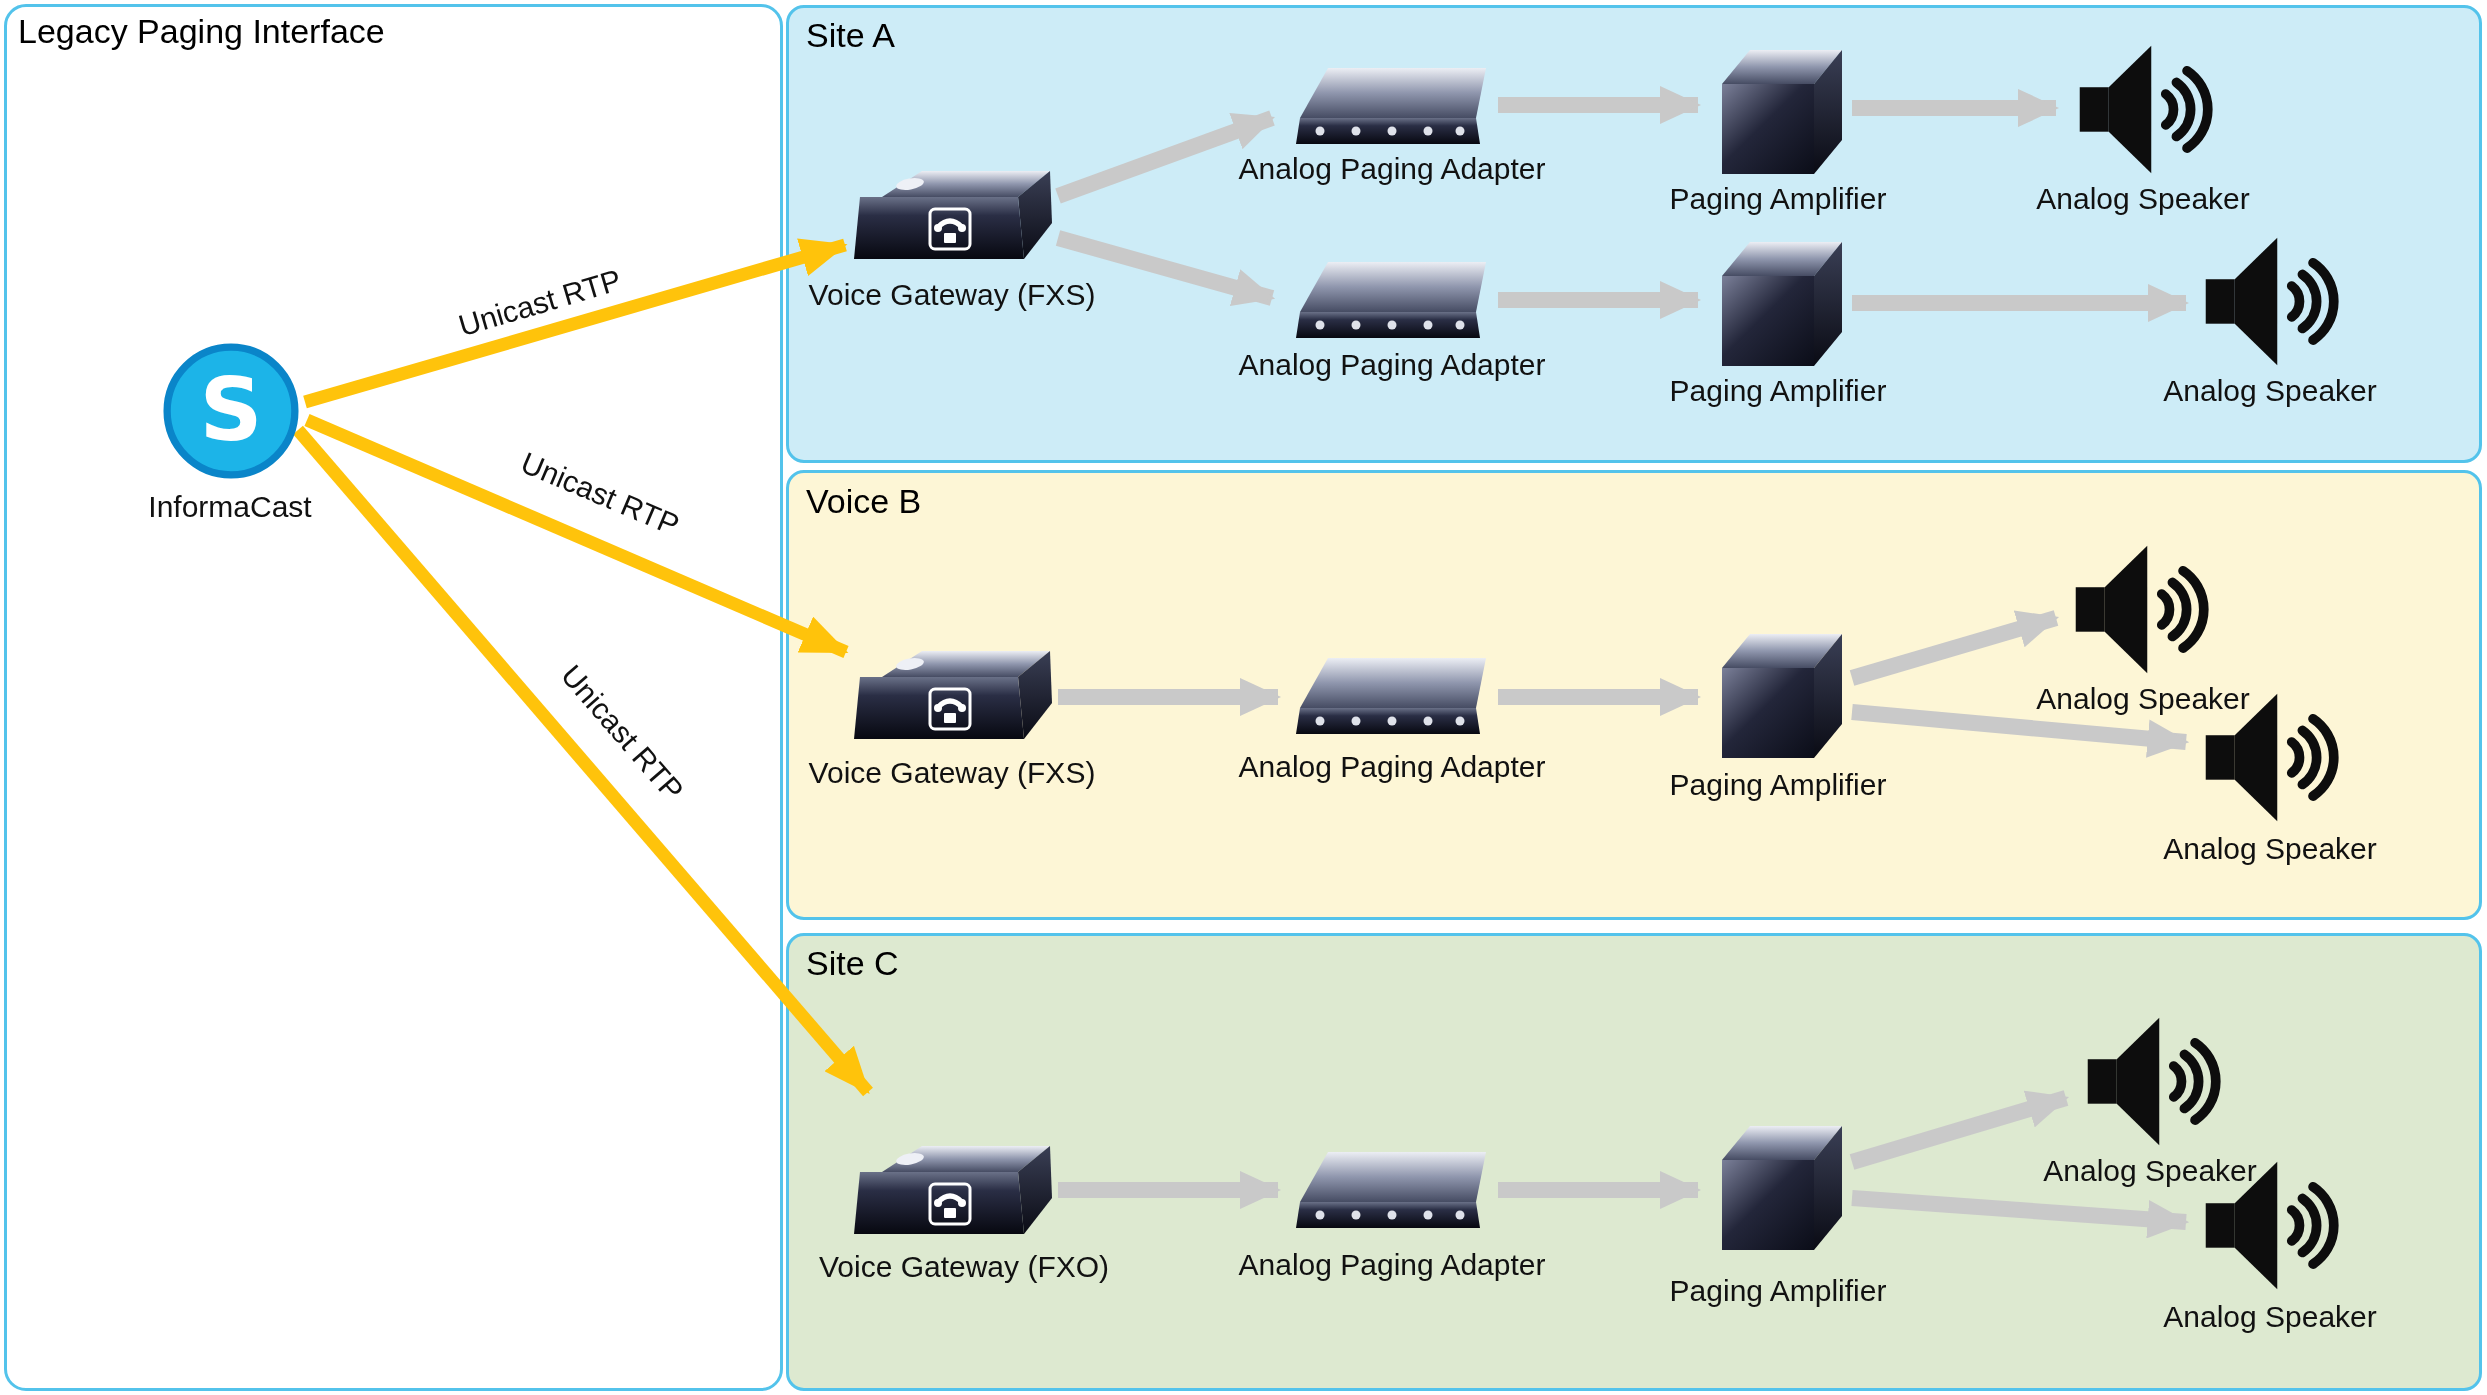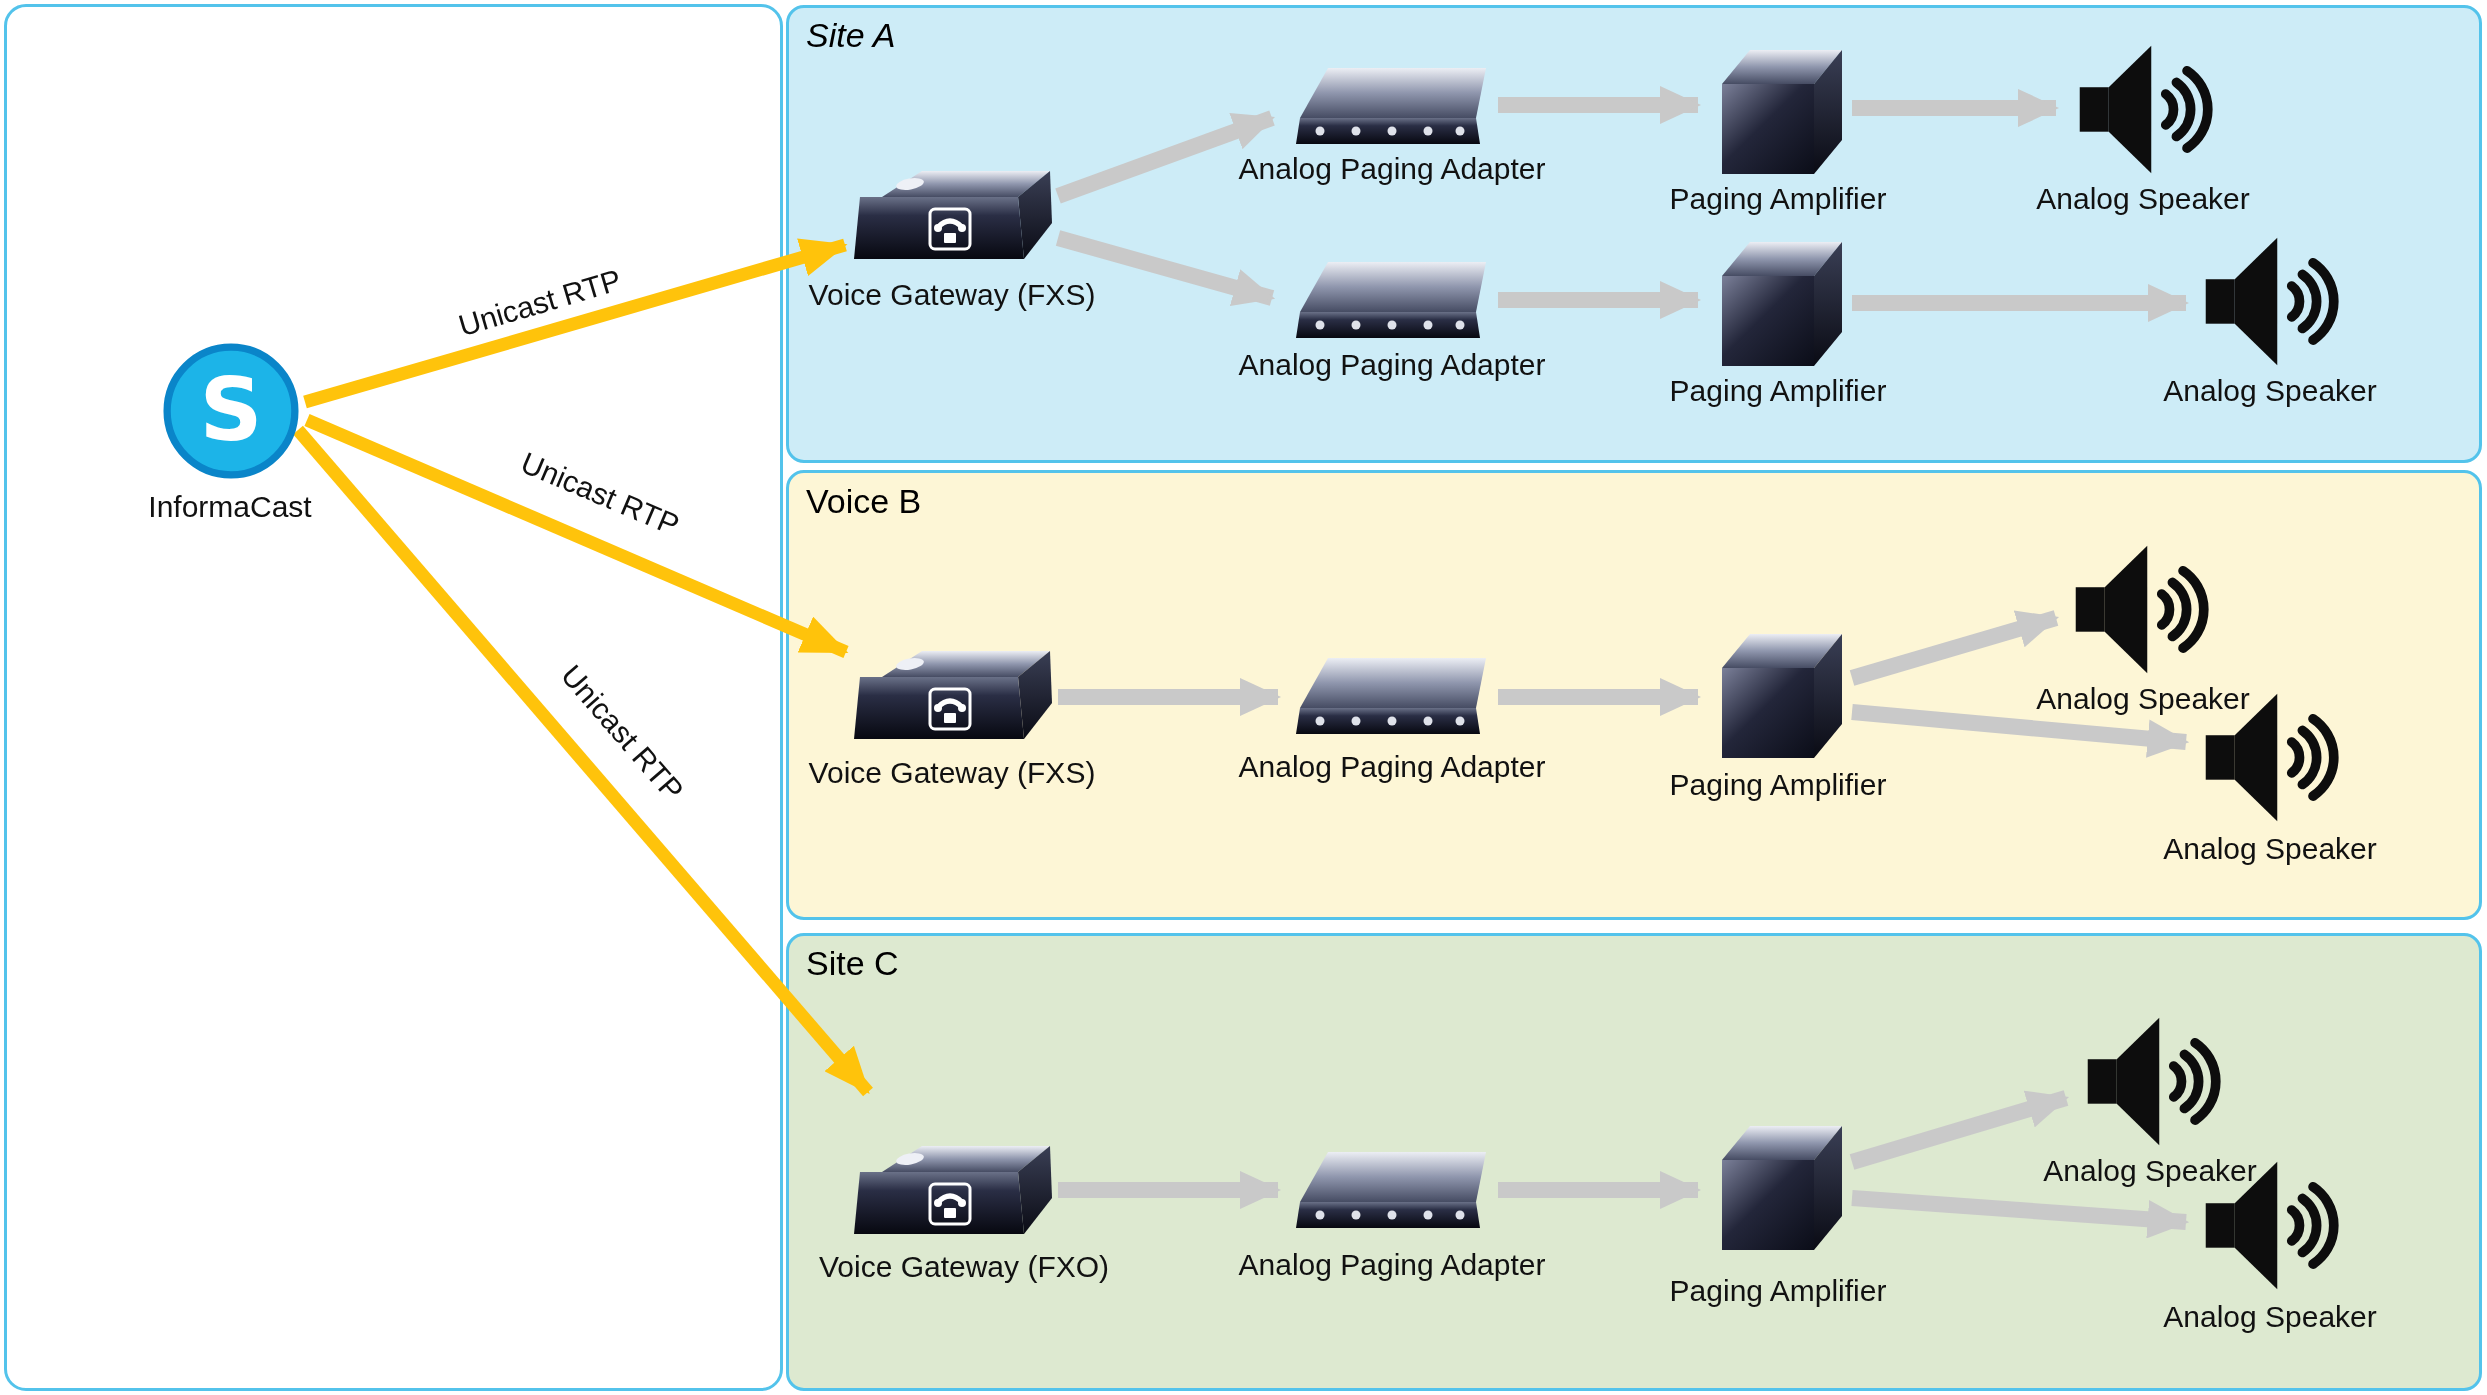--- a/index.html
+++ b/index.html
@@ -16,21 +16,21 @@
     background:#ffffff;border:3px solid #53c3eb;border-radius:22px;
   }
   #site-a-box{left:786px;top:5px;width:1696px;height:458px;background:#cdecf7;border:3px solid #53c3eb;}
   #site-b-box{left:786px;top:470px;width:1696px;height:450px;background:#fdf6d6;border:3px solid #53c3eb;}
   #site-c-box{left:786px;top:933px;width:1696px;height:458px;background:#dde9d0;border:3px solid #53c3eb;}
 
   .box-title{
     position:absolute;font-size:34px;color:#000;white-space:nowrap;
   }
   #legacy-title{left:18px;top:12px;}
-  #site-a-title{left:806px;top:16px;font-style:italic;}
+  #site-a-title{left:806px;top:16px;}
   #site-b-title{left:806px;top:482px;}
   #site-c-title{left:806px;top:944px;}
 
   .dev-label{
     position:absolute;font-size:30px;color:#111;white-space:nowrap;
     transform:translateX(-50%);
   }
   .link-label{
     position:absolute;font-size:30px;color:#111;white-space:nowrap;
   }
@@ -106,20 +106,21 @@
   </defs>
 </svg>
 
 <div id="canvas">
 
   <div class="box" id="legacy-box"></div>
   <div class="box" id="site-a-box"></div>
   <div class="box" id="site-b-box"></div>
   <div class="box" id="site-c-box"></div>
 
+  <div class="box-title" id="legacy-title">Legacy Paging Interface</div>
   <div class="box-title" id="site-a-title">Site A</div>
   <div class="box-title" id="site-b-title">Voice B</div>
   <div class="box-title" id="site-c-title">Site C</div>
 
   <svg id="arrow-layer" width="2487" height="1395">
     <defs>
       <marker id="yhead" markerWidth="3.6" markerHeight="3" refX="3.4" refY="1.5" orient="auto">
         <polygon points="0,0 3.6,1.5 0,3" fill="#ffc30b"></polygon>
       </marker>
       <marker id="ghead" markerWidth="2.6" markerHeight="2.4" refX="2.4" refY="1.2" orient="auto">

